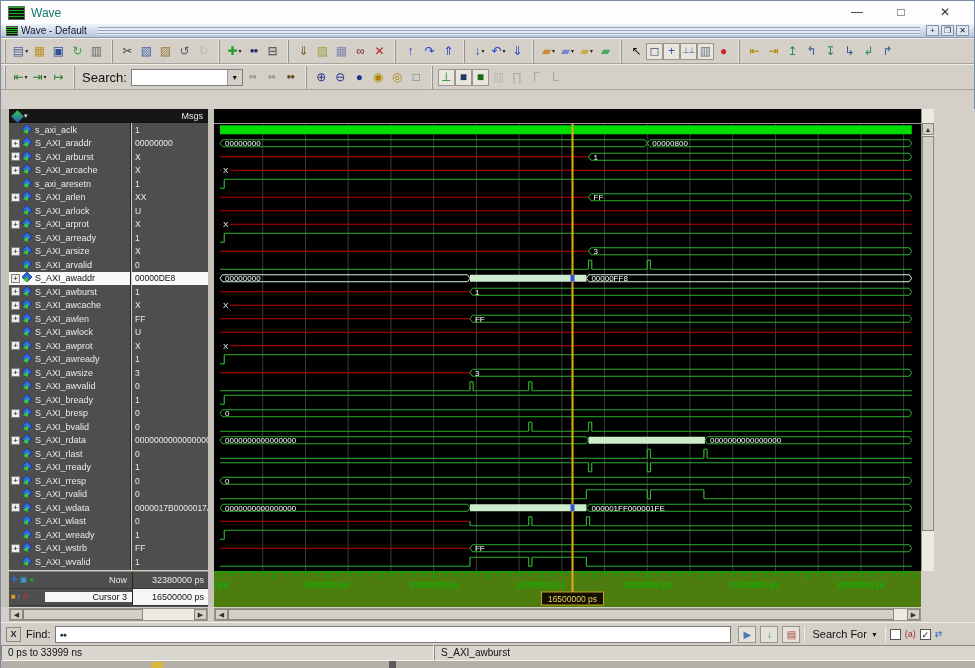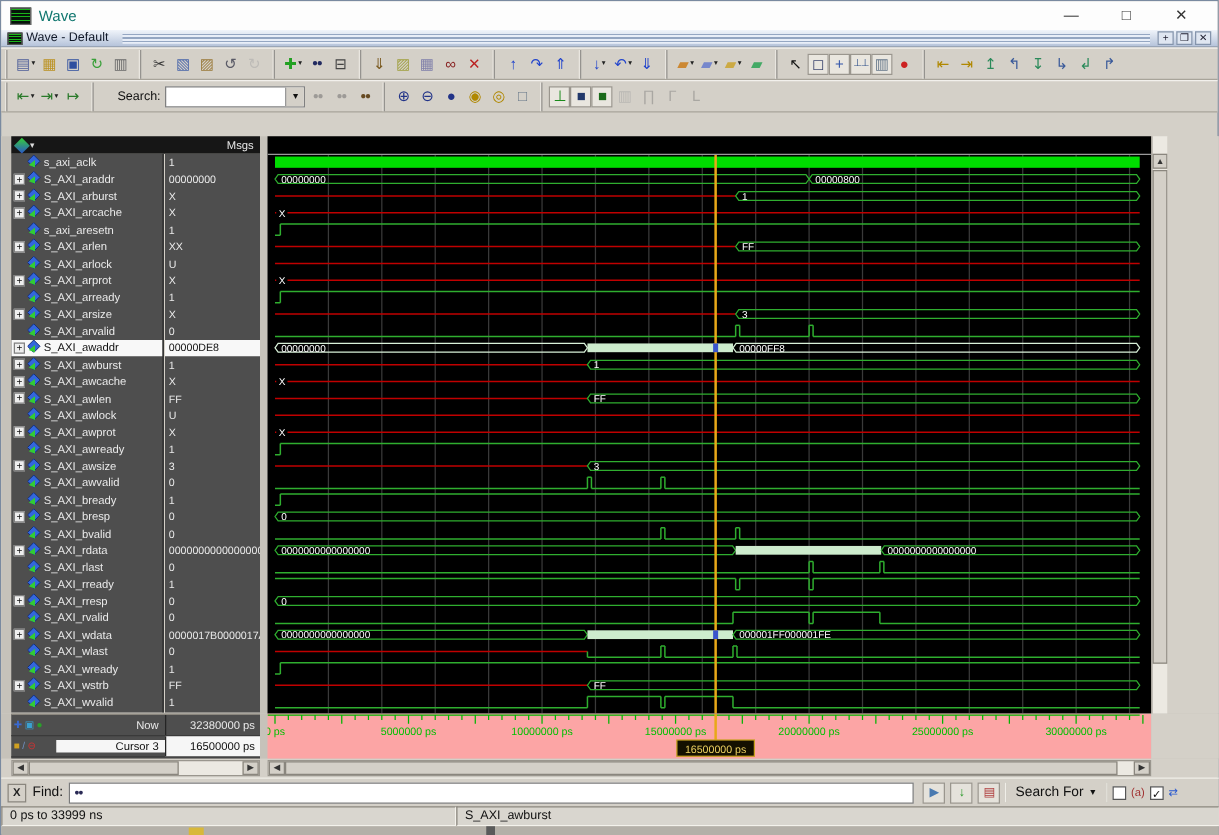--- a/index.html
+++ b/index.html
@@ -26,21 +26,21 @@
 .pane-btns { display: flex; gap: 2px; padding-right: 5px; }
 .pane-btn { width: 13px; height: 11px; border: 1px solid #8494ac; background: #dfe6f1; font-size: 8px; line-height: 9px; text-align: center; color: #223; }
 
 
 .toolbar { height: 26px; background: #d4d0c8; display: flex; align-items: center; padding: 0 2px; border-top: 1px solid #f2f0ec; border-bottom: 1px solid #a8a49a; }
 .tgroup { display: flex; align-items: center; height: 23px; margin: 0 1px; padding: 0 3px 0 5px; border-left: 2px ridge #e9e6e0; }
 .tbtn { min-width: 19px; height: 20px; display: flex; align-items: center; justify-content: center; font-size: 12px; line-height: 1; cursor: default; }
 .tbtn.boxed { border: 1px solid #9a968e; background: #e9e6df; min-width: 17px; height: 17px; }
 .tbtn .caret { font-size: 6px; color: #222; margin-left: 1px; }
 .tbtn.grayed { opacity: 0.38; filter: grayscale(0.8); }
-.search-label { font-size: 10px; color: #111; margin: 0 4px 0 14px; }
+.search-label { font-size: 13px; color: #111; margin: 0 4px 0 2px; }
 .search-box { width: 112px; height: 17px; background: #fff; border: 1px solid #808080; display: flex; align-items: center; }
 .search-caret { margin-left: auto; width: 15px; height: 15px; background: #d4d0c8; border-left: 1px solid #999; font-size: 7px; text-align: center; line-height: 15px; color: #111; }
 
 
 .main { position: absolute; top: 108px; left: 0; width: 975px; height: 462px; background: #d4d0c8; }
 .left-strip { position: absolute; left: 0; top: 0; width: 8px; height: 462px; background: #c6c2ba; }
 .cols-header { position: absolute; left: 8px; top: 0; width: 199px; height: 14px; background: #161616; display: flex; align-items: center; padding: 0 5px 0 4px; }
 .hdr-diamond { width: 9px; height: 9px; background: linear-gradient(135deg,#35d035,#2a55cc); transform: rotate(45deg); margin-right: 2px; }
 .hdr-caret { color: #ddd; font-size: 7px; }
 .msgs-label { margin-left: auto; color: #e8e8e8; font-size: 9px; }
@@ -60,21 +60,21 @@
 
 
 .time-panel { position: absolute; top: 570px; left: 0; width: 975px; height: 36px; background: #c6c2ba; }
 .tp-left { position: absolute; left: 8px; top: 0; width: 199px; height: 36px; background: #4e4e4e; border-top: 1px solid #8a867e; }
 .tp-row { height: 17px; display: flex; align-items: center; font-size: 9px; color: #e8e8e8; border-bottom: 1px solid #3a3a3a; }
 .tp-icons { width: 36px; display: flex; gap: 2px; padding-left: 2px; flex: none; }
 .tp-icons span { font-size: 8px; line-height: 1; }
 .tp-name { flex: 1; text-align: right; padding-right: 5px; }
 .tp-val { width: 76px; text-align: right; padding-right: 4px; border-left: 1px solid #242424; height: 100%; line-height: 16px; }
 .tp-row.cursorrow .tp-name, .tp-row.cursorrow .tp-val { background: #f6f6f6; color: #101010; }
-.ruler-wrap { position: absolute; left: 213px; top: 0; width: 707px; height: 36px; background: #fca5a5; }
+.ruler-wrap { position: absolute; left: 213px; top: 0; width: 707px; height: 36px; background: #4d7c0f; }
 .tp-right { position: absolute; left: 920px; top: 0; width: 55px; height: 36px; background: #d4d0c8; }
 
 
 .scroll-row { position: absolute; top: 606px; left: 0; width: 975px; height: 15px; background: #d4d0c8; }
 .hscroll { position: absolute; top: 1px; height: 13px; background: #ece9e2; border: 1px solid #9a968e; }
 .hs-btn { position: absolute; top: 0; width: 13px; height: 11px; background: #d4d0c8; border: 1px solid #8a867e; font-size: 7px; text-align: center; line-height: 10px; color: #333; }
 .hs-thumb { position: absolute; top: 0; height: 11px; background: #d4d0c8; border: 1px solid #8a867e; }
 
 
 .find-bar { position: absolute; top: 621px; left: 0; width: 975px; height: 23px; background: #d4d0c8; border-top: 1px solid #f0eee8; display: flex; align-items: center; padding: 0 5px; gap: 5px; }
@@ -86,21 +86,21 @@
 .fb-btn { width: 18px; height: 17px; border: 1px solid #9a968e; background: #e5e2db; font-size: 10px; display: flex; align-items: center; justify-content: center; }
 .fb-sep { width: 1px; height: 16px; background: #a8a49a; border-right: 1px solid #f0eee8; }
 .fb-dd { font-size: 11px; color: #111; display: flex; align-items: center; gap: 4px; padding: 0 3px; }
 .fb-dd .caret { font-size: 7px; }
 .fb-chk { width: 11px; height: 11px; background: #fff; border: 1px solid #555; font-size: 9px; line-height: 10px; text-align: center; color: #111; }
 .fb-glyph { font-size: 9px; }
 
 
 .status-bar { position: absolute; top: 644px; left: 0; width: 975px; height: 16px; display: flex; background: #d4d0c8; }
 .sb-cell { font-size: 10px; color: #111; padding: 1px 6px; border: 1px solid; border-color: #8a867e #f4f2ec #f4f2ec #8a867e; background: #d9d6cf; }
-.sb-cell.c1 { width: 364px; }
+.sb-cell.c1 { width: 433px; }
 .sb-cell.c2 { flex: 1; }
 
 .bottom-strip { position: absolute; top: 660px; left: 0; width: 975px; height: 8px; background: #b4b0a8; }
 .bs-notch { position: absolute; top: 0; height: 8px; background: #5a5a5a; }
 .bs-folder { position: absolute; top: 1px; width: 12px; height: 6px; background: #d8b83a; }
 
 text { font-family: "Liberation Sans", sans-serif; }
 </style>
 </head>
 <body>

